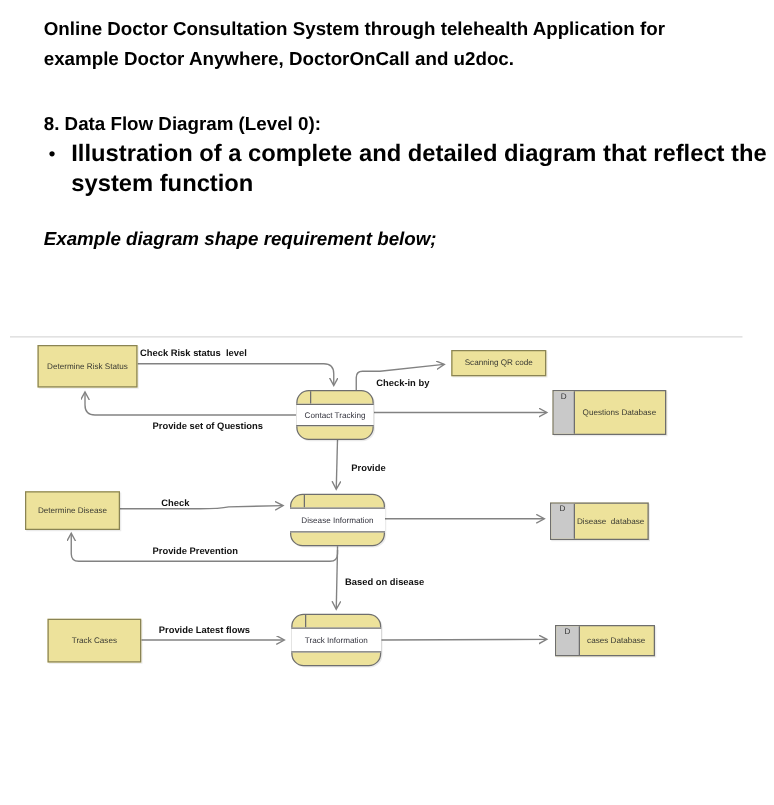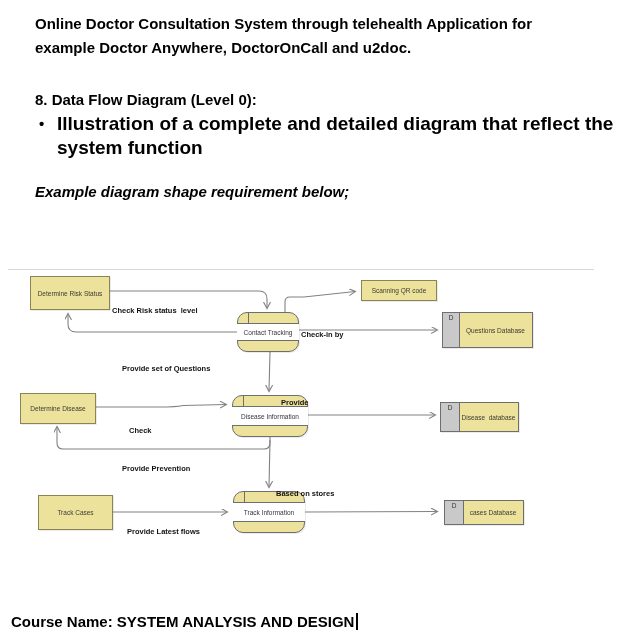--- a/index.html
+++ b/index.html
@@ -30,21 +30,21 @@
                 border-top:1px solid #6e6e6e;border-bottom:1px solid #6e6e6e;
                 display:flex;align-items:center;justify-content:center;
                 font-size:6.5px;color:#33333d;text-align:center;}
   .store{position:absolute;background:#ede29b;border:1.1px solid #6e6e6e;box-sizing:border-box;
          box-shadow:1px 1px 0 rgba(0,0,0,0.08);}
   .store .band{position:absolute;left:0;top:0;bottom:0;background:#c9c9c9;
                border-right:1px solid #6e6e6e;text-align:center;font-size:6.5px;color:#333;
                line-height:9px;}
   .store .slabel{position:absolute;right:0;top:0;bottom:0;display:flex;align-items:center;
                justify-content:center;font-size:6.5px;color:#3a3a33;white-space:pre;}
-  .flabel{position:absolute;font-weight:bold;font-size:7.5px;color:#111;white-space:pre;margin-top:28px;}
+  .flabel{position:absolute;font-weight:bold;font-size:7.5px;color:#111;white-space:pre;}
 </style>
 </head>
 <body>
 
 <div id="page">
 
   <div class="doc">
     <p class="pre">Online Doctor Consultation System through telehealth Application for
 example Doctor Anywhere, DoctorOnCall and u2doc.</p>
     <p class="heading">8. Data Flow Diagram (Level 0):</p>
@@ -117,18 +117,17 @@
       <div class="band" style="width:18px;">D</div>
       <div class="slabel" style="left:18px;">cases Database</div>
     </div>
 
     <span class="flabel" style="left:112px;top:10px;">Check Risk status  level</span>
     <span class="flabel" style="left:301px;top:34px;">Check-in by</span>
     <span class="flabel" style="left:122px;top:68px;">Provide set of Questions</span>
     <span class="flabel" style="left:281px;top:102px;">Provide</span>
     <span class="flabel" style="left:129px;top:130px;">Check</span>
     <span class="flabel" style="left:122px;top:168px;">Provide Prevention</span>
-    <span class="flabel" style="left:276px;top:193px;">Based on stores</span>
+    <span class="flabel" style="left:276px;top:193px;">Based on disease</span>
     <span class="flabel" style="left:127px;top:231px;">Provide Latest flows</span>
   </div>
 
-  <p class="course"><span>Course Name: SYSTEM ANALYSIS AND DESIGN</span><span class="caret"></span></p>
 </div>
 
 </body></html>

